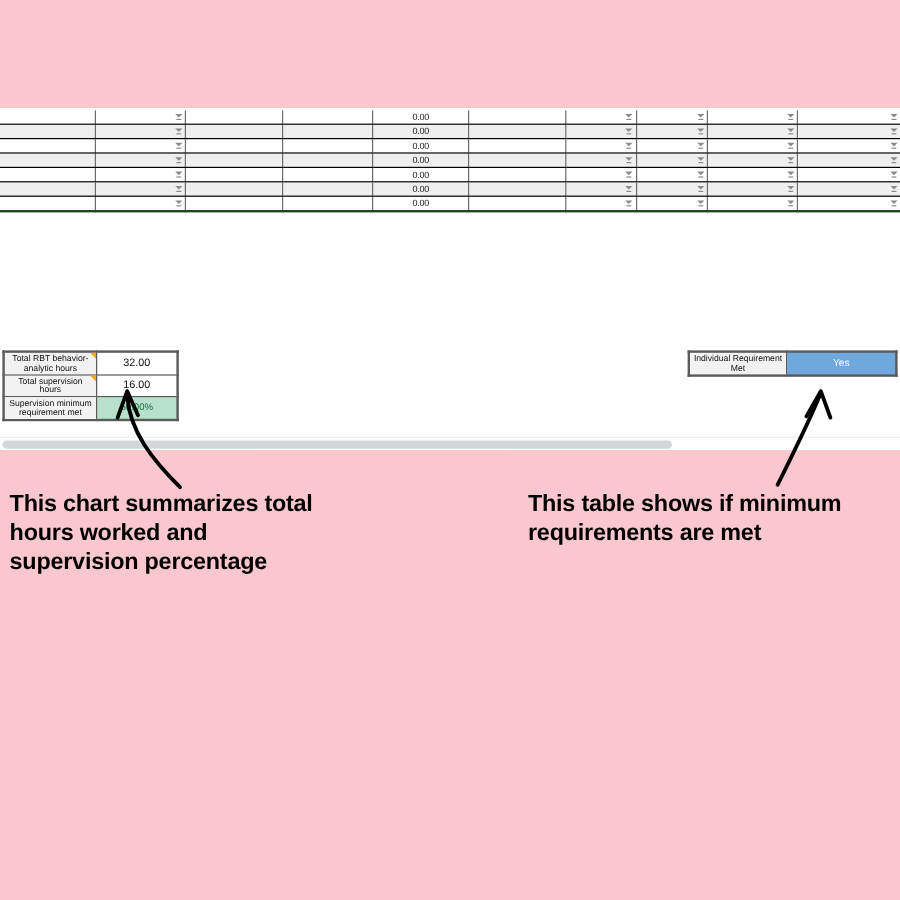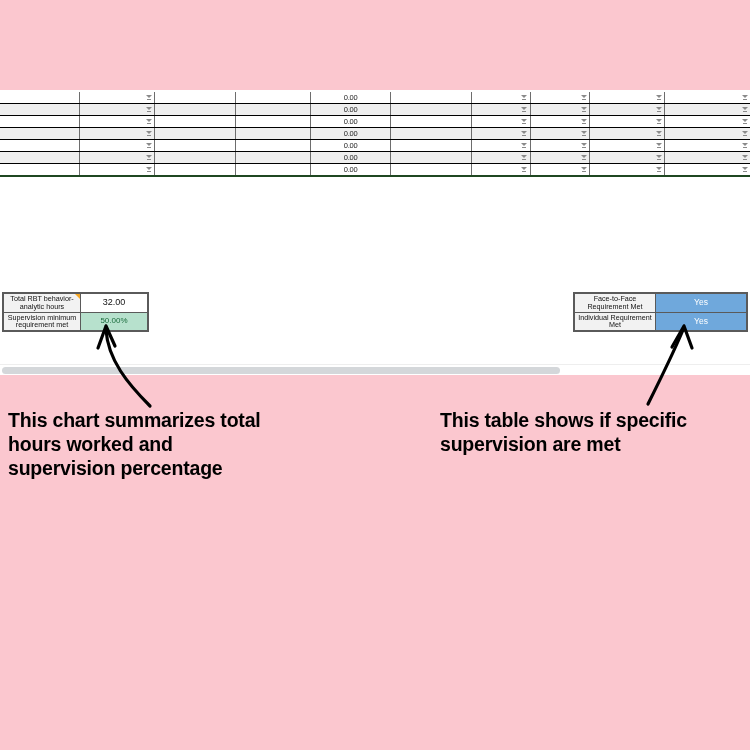--- a/index.html
+++ b/index.html
@@ -613,32 +613,32 @@
       </tbody>
   </table>
 
   <table class="summary-table" id="hours-summary-table">
     <tbody>
         <tr>
           <td class="label-cell">Total RBT behavior-analytic hours<span class="comment-marker"></span></td>
           <td class="value-cell">32.00</td>
         </tr>
         <tr>
+          <td class="label-cell">Total supervision hours<span class="comment-marker"></span></td>
+          <td class="value-cell">16.00</td>
+        </tr>
+        <tr>
           <td class="label-cell">Supervision minimum requirement met</td>
           <td class="value-cell pct">50.00%</td>
         </tr>
       </tbody>
   </table>
 
   <table class="summary-table" id="requirements-table">
     <tbody>
-        <tr>
-          <td class="req-label">Face-to-Face Requirement Met</td>
-          <td class="req-value">Yes</td>
-        </tr>
         <tr>
           <td class="req-label">Individual Requirement Met</td>
           <td class="req-value">Yes</td>
         </tr>
       </tbody>
   </table>
 
   <div id="horizontal-scrollbar">
     <div id="scrollbar-thumb"></div>
   </div>
@@ -650,13 +650,13 @@
     <path d="M 150 406 C 128 384, 108 360, 106 330" stroke="#000" stroke-width="3.2" fill="none" stroke-linecap="round"></path>
     <path d="M 106 326 L 98 348 M 106 326 L 115 346" stroke="#000" stroke-width="3.2" fill="none" stroke-linecap="round"></path>
   </g>
   <g>
     <path d="M 648 404 C 660 380, 672 356, 683 330" stroke="#000" stroke-width="3.2" fill="none" stroke-linecap="round"></path>
     <path d="M 684 326 L 672 347 M 684 326 L 692 348" stroke="#000" stroke-width="3.2" fill="none" stroke-linecap="round"></path>
   </g>
 </svg>
 
 <div class="callout" id="callout-left">This chart summarizes total hours worked and supervision percentage</div>
-<div class="callout" id="callout-right">This table shows if specific supervision are met</div>
+<div class="callout" id="callout-right">This table shows if minimum requirements are met</div>
 
 </body></html>

